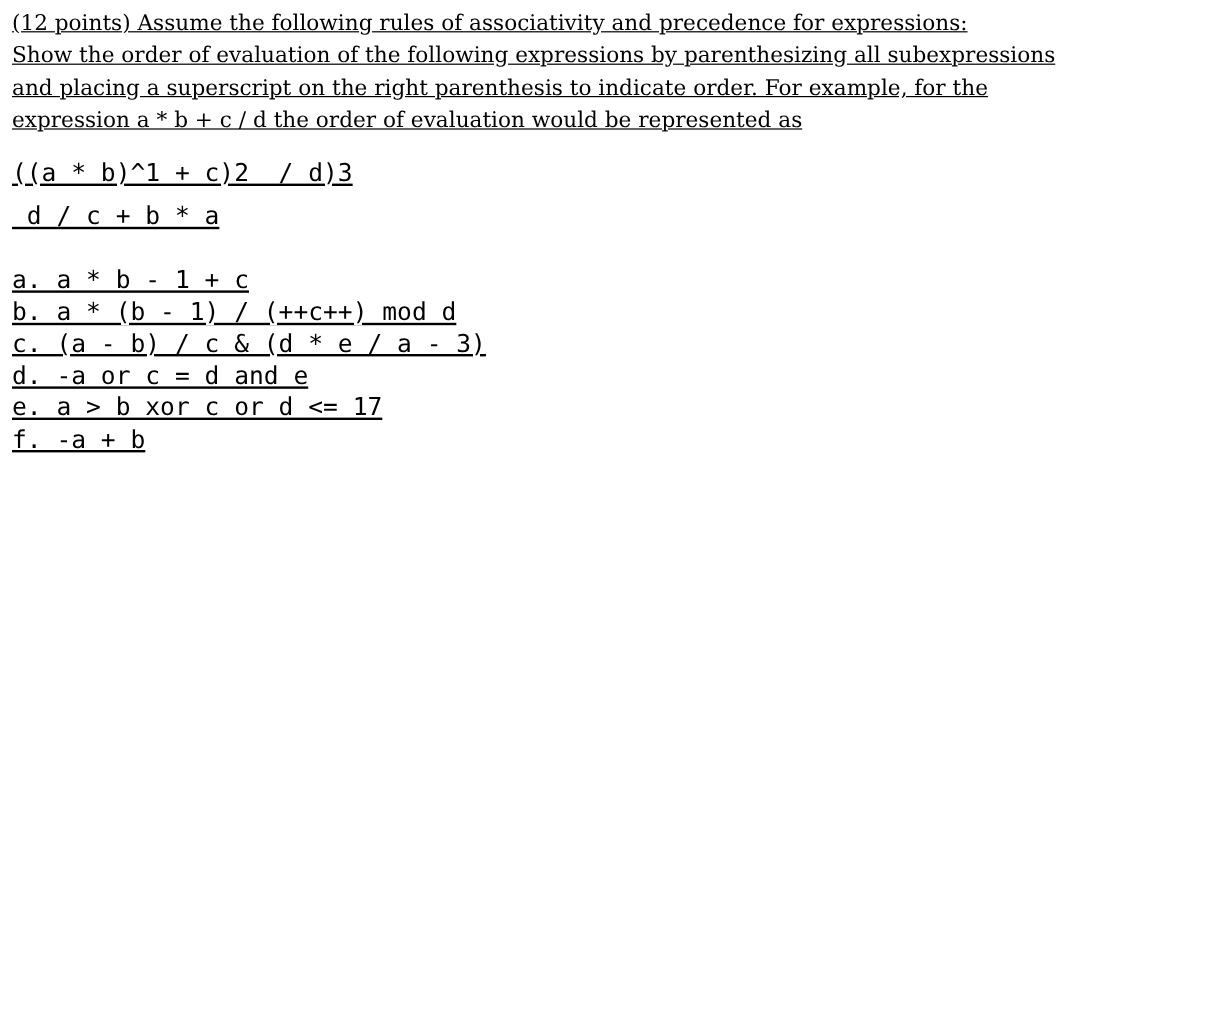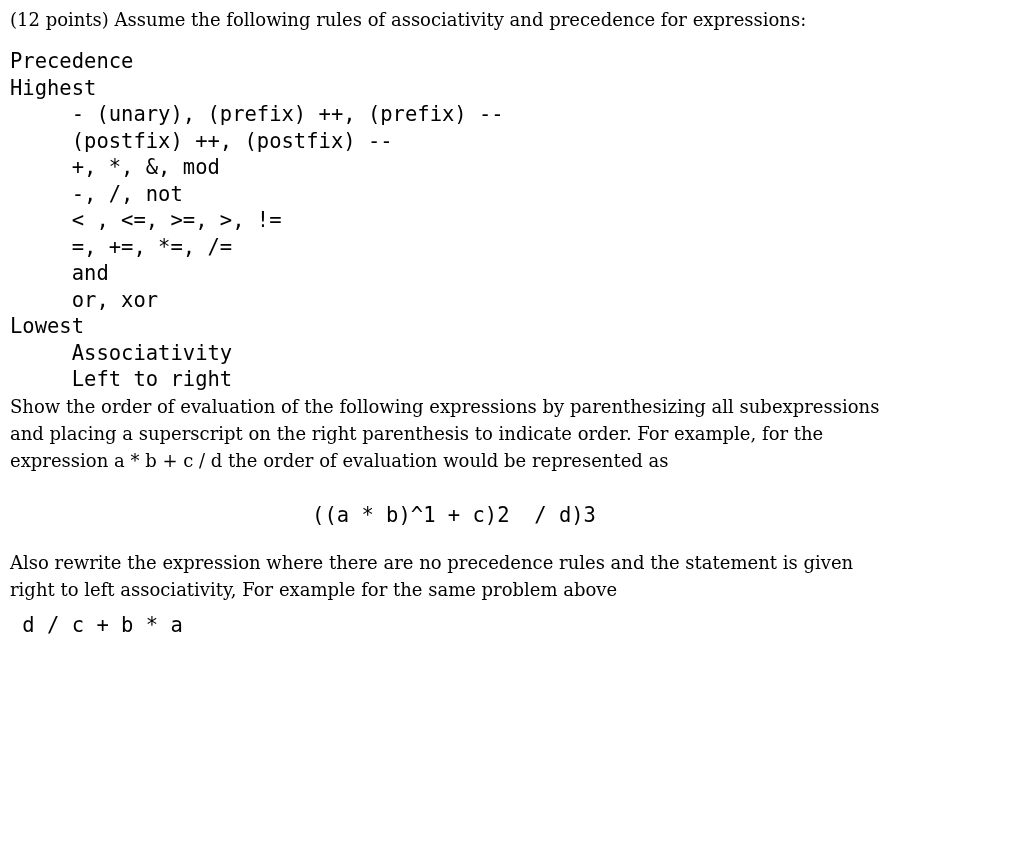--- a/index.html
+++ b/index.html
@@ -8,20 +8,21 @@
     background: #ffffff;
     color: #000000;
   }
   .page {
     width: 908px;
     height: 861px;
     box-sizing: border-box;
     padding: 6px 10px 10px 10px;
     overflow: hidden;
     background: #ffffff;
+    text-decoration: underline;
   }
   .serif {
     font-family: "DejaVu Serif", serif;
     font-size: 18px;
     line-height: 27px;
     margin: 0;
     max-width: 1002px;
   }
   .mono {
     font-family: "DejaVu Sans Mono", "Liberation Mono", monospace;
@@ -29,56 +30,47 @@
     line-height: 26.5px;
     margin: 0;
     white-space: pre;
   }
   .precedence-block {
     margin-top: 15px;
   }
   .para-1 {
   }
   .example-1 {
-    margin-top: 28px;
-    text-align: center;
+    margin-top: 17px;
   }
   .para-2 {
     margin-top: 21px;
   }
   .example-2 {
     margin-top: 9px;
   }
   .exercises {
     margin-top: 27px;
   }
 </style>
 </head>
 <body>
 
 <div class="page">
 
   <p class="serif">(12 points)  Assume the following rules of associativity and precedence for expressions:</p>
 
-  <pre class="mono precedence-block">Precedence
-Highest
-     - (unary), (prefix) ++, (prefix) --
-     (postfix) ++, (postfix) --
-     +, *, &amp;, mod
-     -, /, not
-     &lt; , &lt;=, &gt;=, &gt;, !=
-     =, +=, *=, /=
-     and
-     or, xor
-Lowest
-     Associativity
-     Left to right</pre>
 
   <p class="serif para-1">Show the order of evaluation of the following expressions by parenthesizing all subexpressions and placing a superscript on the right parenthesis to indicate order. For example, for the expression a * b + c / d the order of evaluation would be represented as</p>
 
   <pre class="mono example-1">((a * b)^1 + c)2  / d)3</pre>
 
-  <p class="serif para-2">Also rewrite the expression where there are no precedence rules and the statement is given right to left associativity, For example for the same problem above</p>
 
   <pre class="mono example-2"> d / c + b * a</pre>
 
+  <pre class="mono exercises">a. a * b - 1 + c
+b. a * (b - 1) / (++c++) mod d
+c. (a - b) / c &amp; (d * e / a - 3)
+d. -a or c = d and e
+e. a &gt; b xor c or d &lt;= 17
+f. -a + b</pre>
 
 </div>
 
 </body></html>

